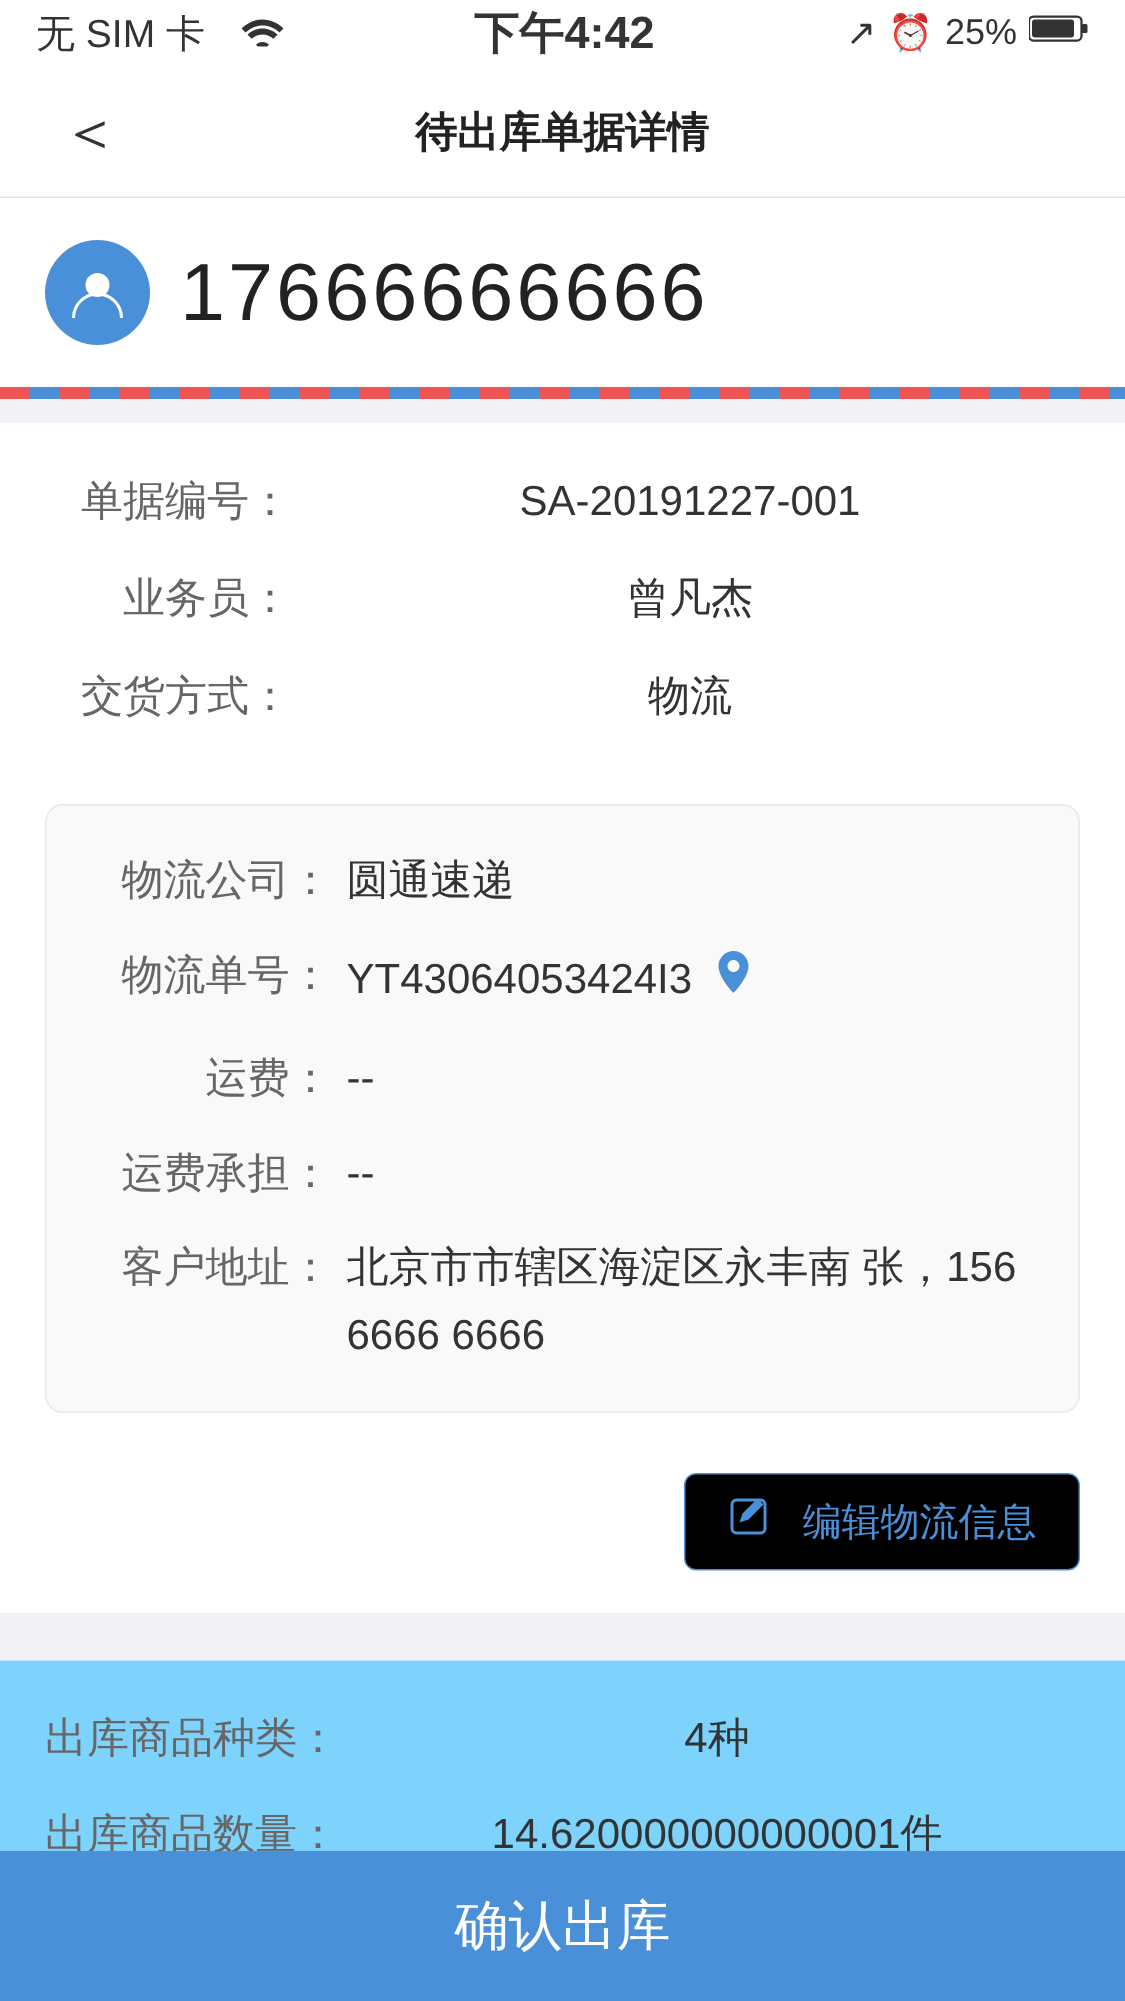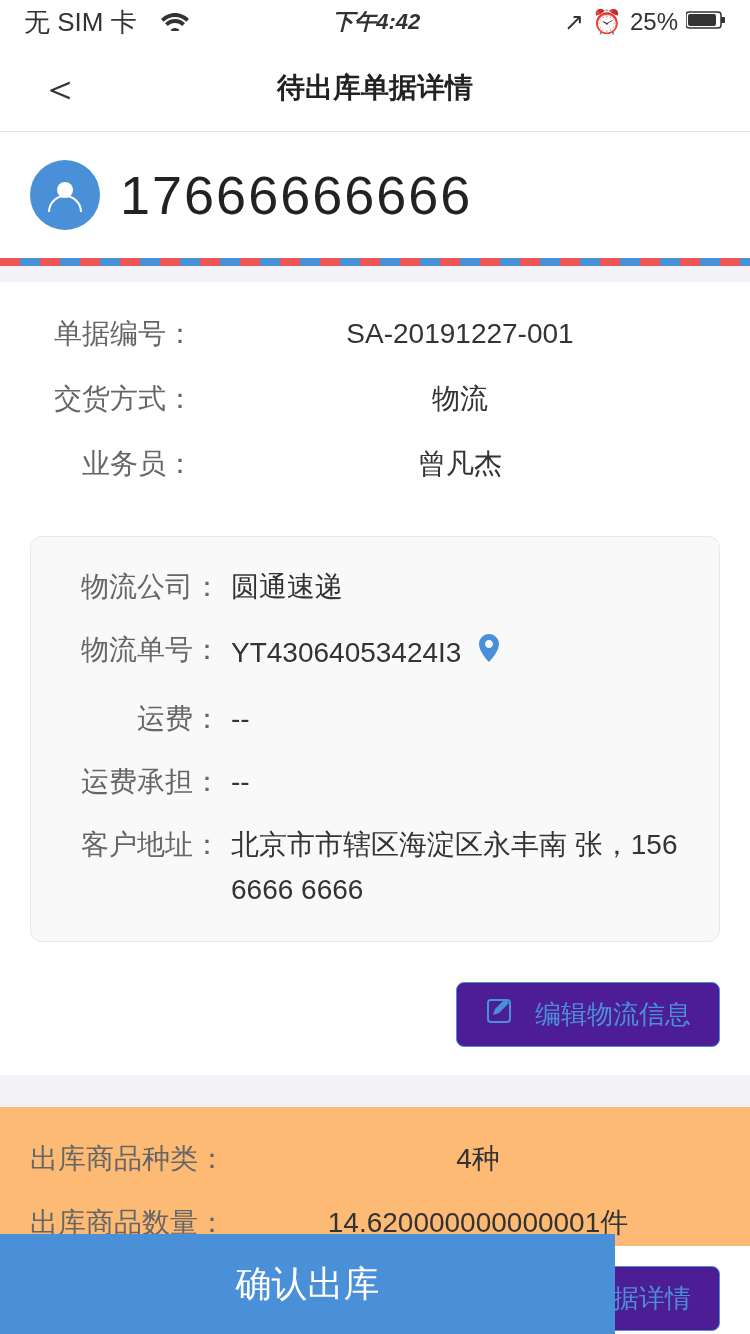--- a/index.html
+++ b/index.html
@@ -18,21 +18,21 @@
       height: 44px;
       background: #fff;
       display: flex;
       align-items: center;
       justify-content: space-between;
       padding: 0 24px;
       font-size: 26px;
       font-weight: 500;
     }
     .status-left { display: flex; align-items: center; gap: 24px; }
-    .status-center { font-size: 22px; font-weight: 600; font-style: italic; }
+    .status-center { font-size: 30px; font-weight: 600; }
     .status-right { display: flex; align-items: center; gap: 8px; font-size: 24px; }
 
     
     .nav-bar {
       height: 88px;
       background: #fff;
       display: flex;
       align-items: center;
       padding: 0 30px;
       position: relative;
@@ -167,50 +167,50 @@
     }
     .btn-outline {
       border: 1px solid #4a90d9;
       border-radius: 8px;
       padding: 14px 28px;
       color: #4a90d9;
       font-size: 26px;
       display: flex;
       align-items: center;
       gap: 22px;
-      background: #4c1d95;
+      background: #000000;
       cursor: pointer;
     }
 
     
     .section-divider {
       height: 16px;
       background: #f2f2f7;
     }
 
     
     .product-section {
-      background: #fdba74;
+      background: #7dd3fc;
       padding: 30px 30px 0;
     }
 
     
     .view-detail-btn {
       display: flex;
       justify-content: flex-end;
       padding: 20px 30px 28px;
       background: #fff;
     }
 
     
     .bottom-bar {
       position: fixed;
       bottom: 0;
       left: 0;
-      width: 615px;
+      width: 750px;
       background: #4a90d9;
       height: 100px;
       display: flex;
       align-items: center;
       justify-content: center;
     }
     .confirm-btn {
       color: #fff;
       font-size: 36px;
       font-weight: 500;
@@ -265,26 +265,26 @@
   <div class="dashed-line"></div>
 </div>
 
 <div class="section-white" style="margin-top:16px;">
   <div class="info-section">
     <div class="info-row">
       <span class="info-label">单据编号：</span>
       <span class="info-value">SA-20191227-001</span>
     </div>
     <div class="info-row">
+      <span class="info-label">业务员：</span>
+      <span class="info-value">曾凡杰</span>
+    </div>
+    <div class="info-row">
       <span class="info-label">交货方式：</span>
       <span class="info-value">物流</span>
-    </div>
-    <div class="info-row">
-      <span class="info-label">业务员：</span>
-      <span class="info-value">曾凡杰</span>
     </div>
   </div>
 
   <div class="logistics-card">
     <div class="logistics-row">
       <span class="logistics-label">物流公司：</span>
       <span class="logistics-value">圆通速递</span>
     </div>
     <div class="logistics-row">
       <span class="logistics-label">物流单号：</span>

